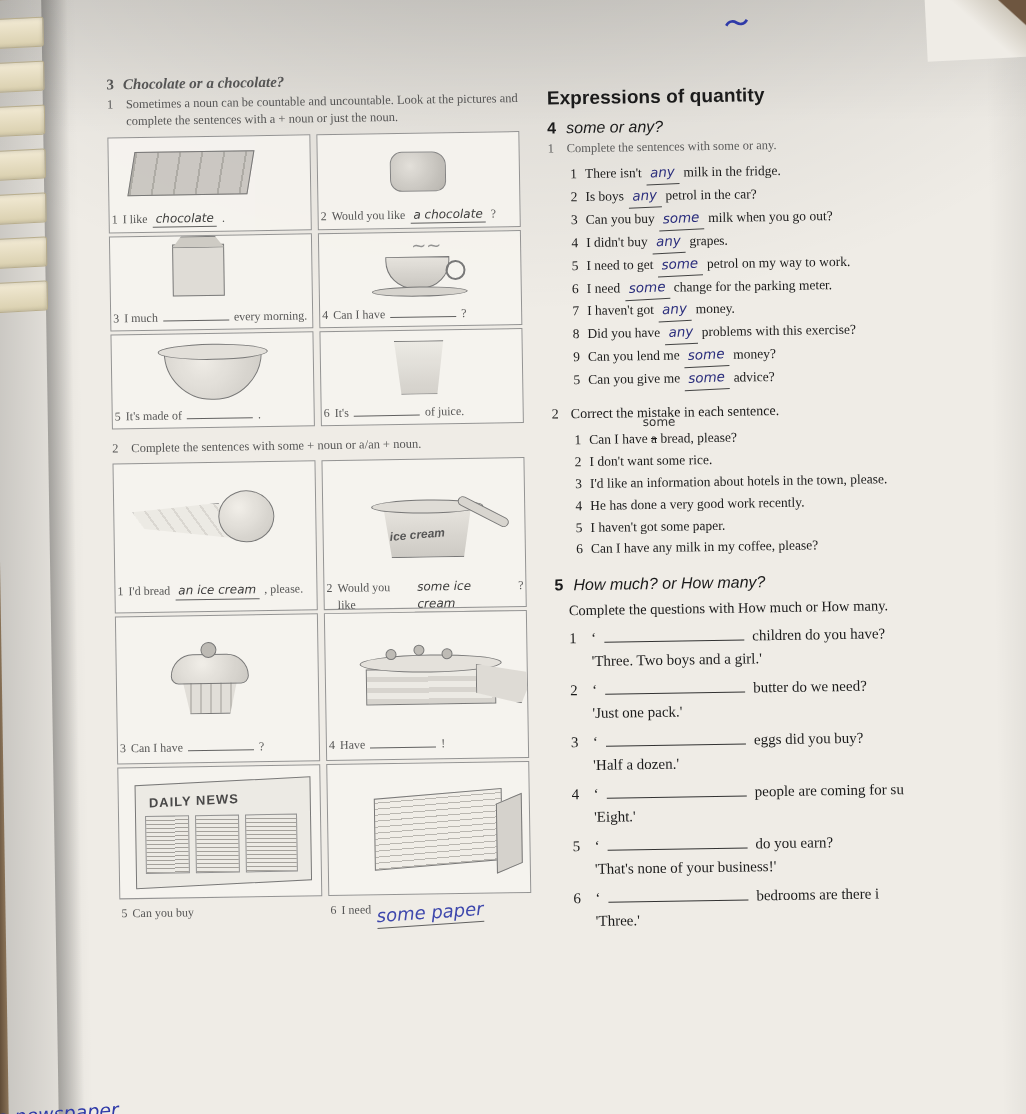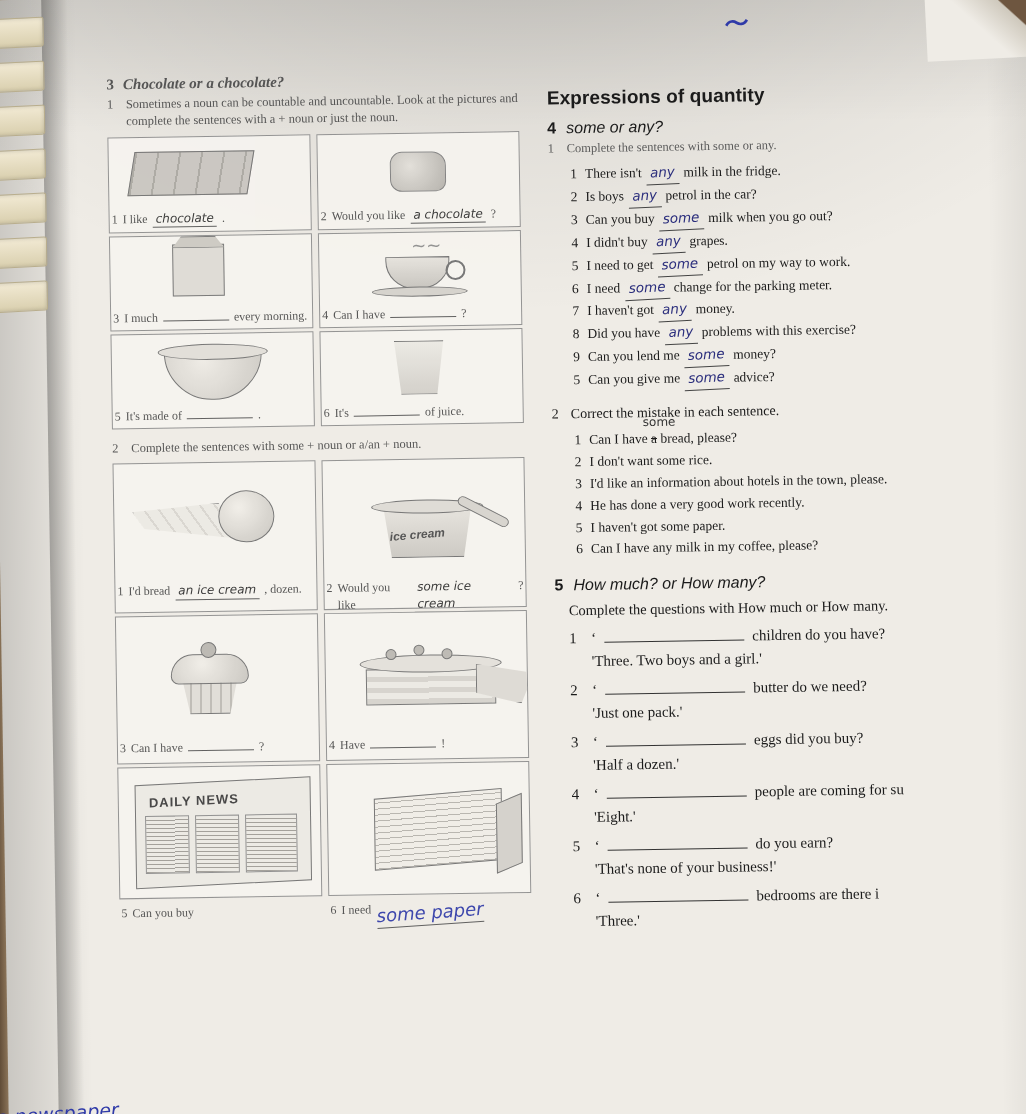--- a/index.html
+++ b/index.html
@@ -388,21 +388,21 @@
         <div class="pframe" style="height:118px">
           <div class="pic">
               <div class="sk cone" style="top:40px"></div>
               <div class="sk scoop" style="top:28px"></div>
             </div>
         </div>
         <div class="cap">
           <span class="c-num">1</span>
           <span>I'd bread</span>
           <span class="hand">an ice cream</span>
-          <span>, dozen.</span>
+          <span>, please.</span>
         </div>
       </div>
 
       <div class="pbox" style="height:150px">
         <div class="pframe" style="height:118px">
           <div class="pic">
             <div class="sk tub" style="top:46px"></div>
             <div class="sk tub-lid" style="top:40px"></div>
             <div class="sk spoon" style="top:48px"></div>
             <div class="tub-label" style="top:68px">ice cream</div>

